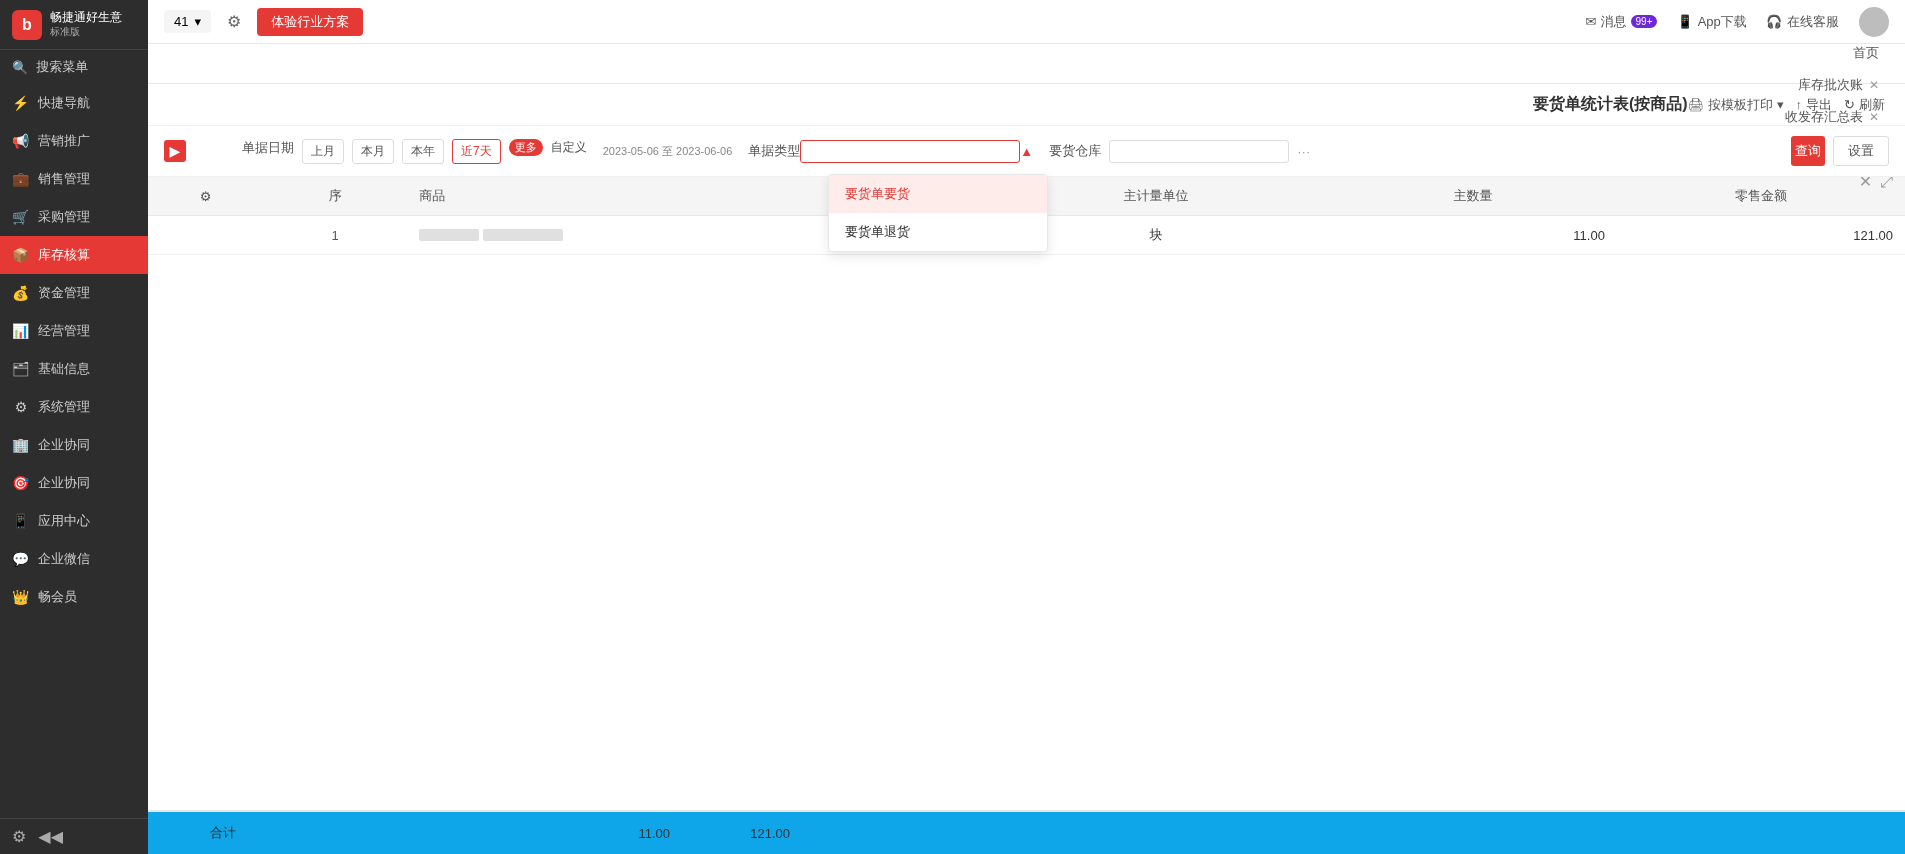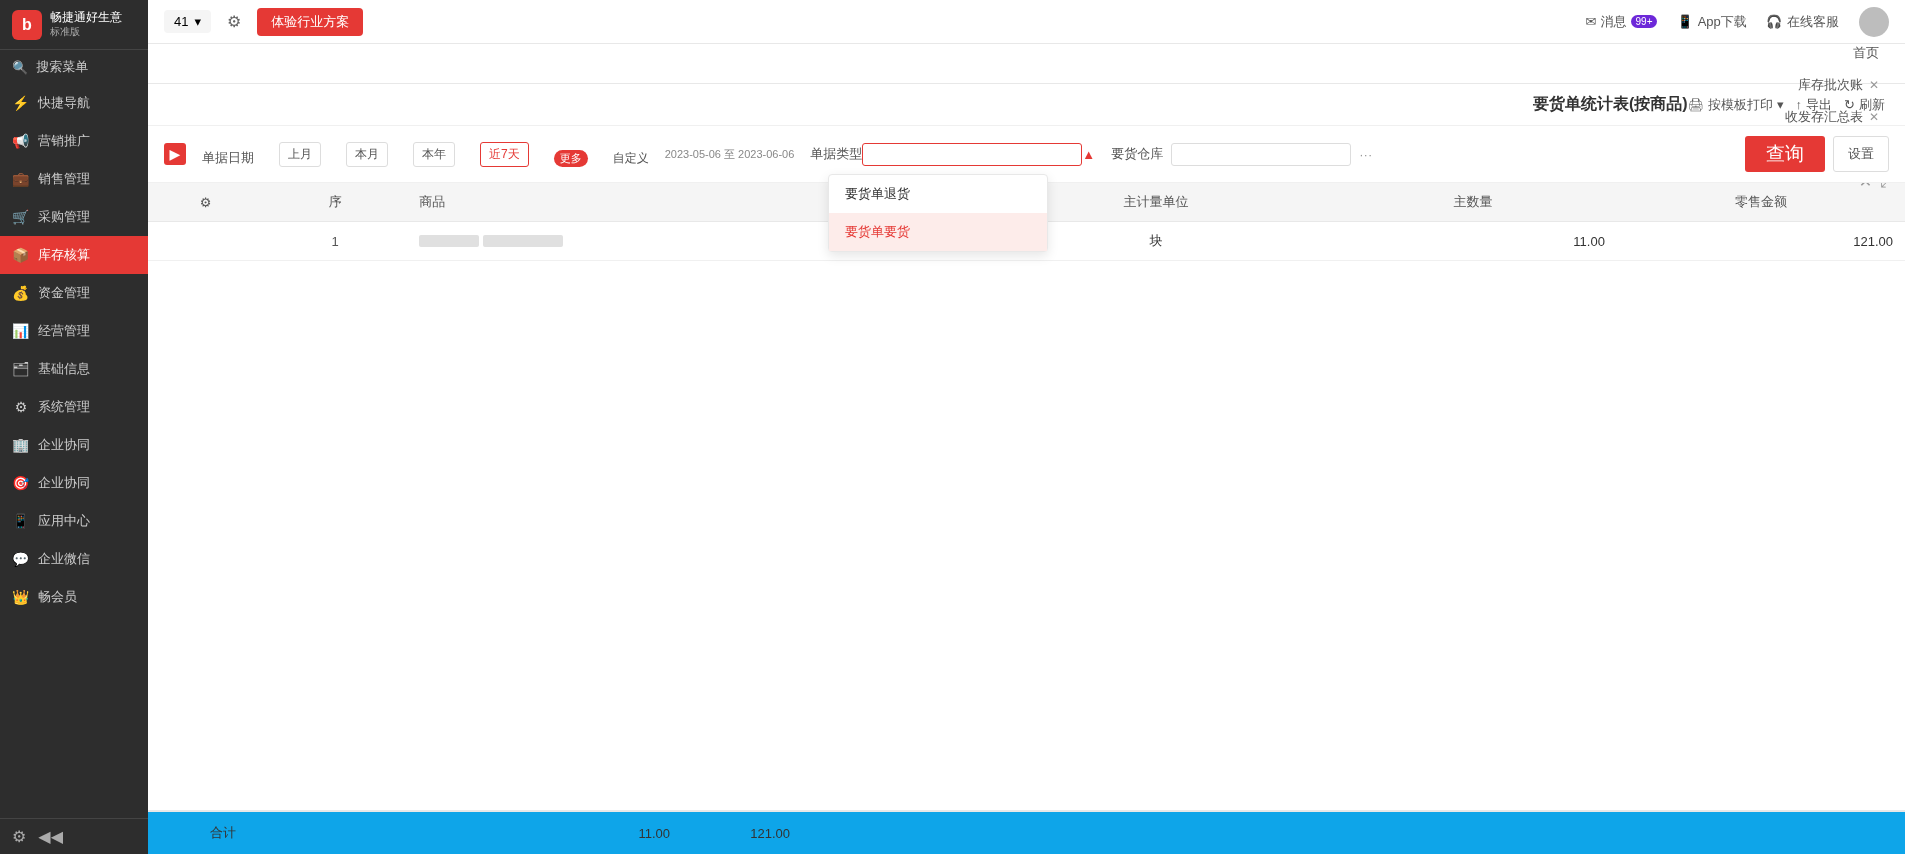--- a/index.html
+++ b/index.html
@@ -235,21 +235,21 @@
       border: none;
       border-radius: 3px;
       width: 22px;
       height: 22px;
       cursor: pointer;
       display: flex;
       align-items: center;
       justify-content: center;
       font-size: 14px;
     }
-    .filter-group { display: flex; align-items: flex-end; gap: 25px; }
+    .filter-group { display: flex; align-items: flex-start; gap: 8px; margin-left: 40px; }
     .filter-label { color: #555; font-size: 13px; white-space: nowrap; }
     .date-btn {
       padding: 3px 8px;
       border: 1px solid #ddd;
       border-radius: 3px;
       background: #fff;
       cursor: pointer;
       font-size: 12px;
       color: #555;
     }
@@ -288,23 +288,23 @@
       width: 180px;
     }
     .filter-dots { color: #999; cursor: pointer; }
 
     .filter-actions { display: flex; gap: 8px; margin-left: auto; }
     .btn-query {
       background: #e53935;
       color: #fff;
       border: none;
       border-radius: 3px;
-      padding: 5px 21px;
-      cursor: pointer;
-      font-size: 19px;
+      padding: 5px 4px;
+      cursor: pointer;
+      font-size: 13px;
     }
     .btn-settings {
       background: #fff;
       color: #555;
       border: 1px solid #ddd;
       border-radius: 3px;
       padding: 5px 14px;
       cursor: pointer;
       font-size: 13px;
     }
@@ -556,25 +556,25 @@
           <input class="filter-warehouse-input" value="" placeholder="" style="">
           <span class="filter-dots">···</span>
         </div>
 
         <div class="filter-actions">
           <button class="btn-query">查询</button>
           <button class="btn-settings">设置</button>
         </div>
 
         <div class="dropdown-menu">
+          <div class="dropdown-item selected">
+            <span>要货单要货</span>
+          </div>
           <div class="dropdown-item">
             <span>要货单退货</span>
-          </div>
-          <div class="dropdown-item selected">
-            <span>要货单要货</span>
           </div>
         </div>
       </div>
 
       <div class="table-container">
         <table>
           <thead>
             <tr>
               <th class="center" style="width:40px">⚙</th>
               <th class="center" style="width:50px">序</th>

